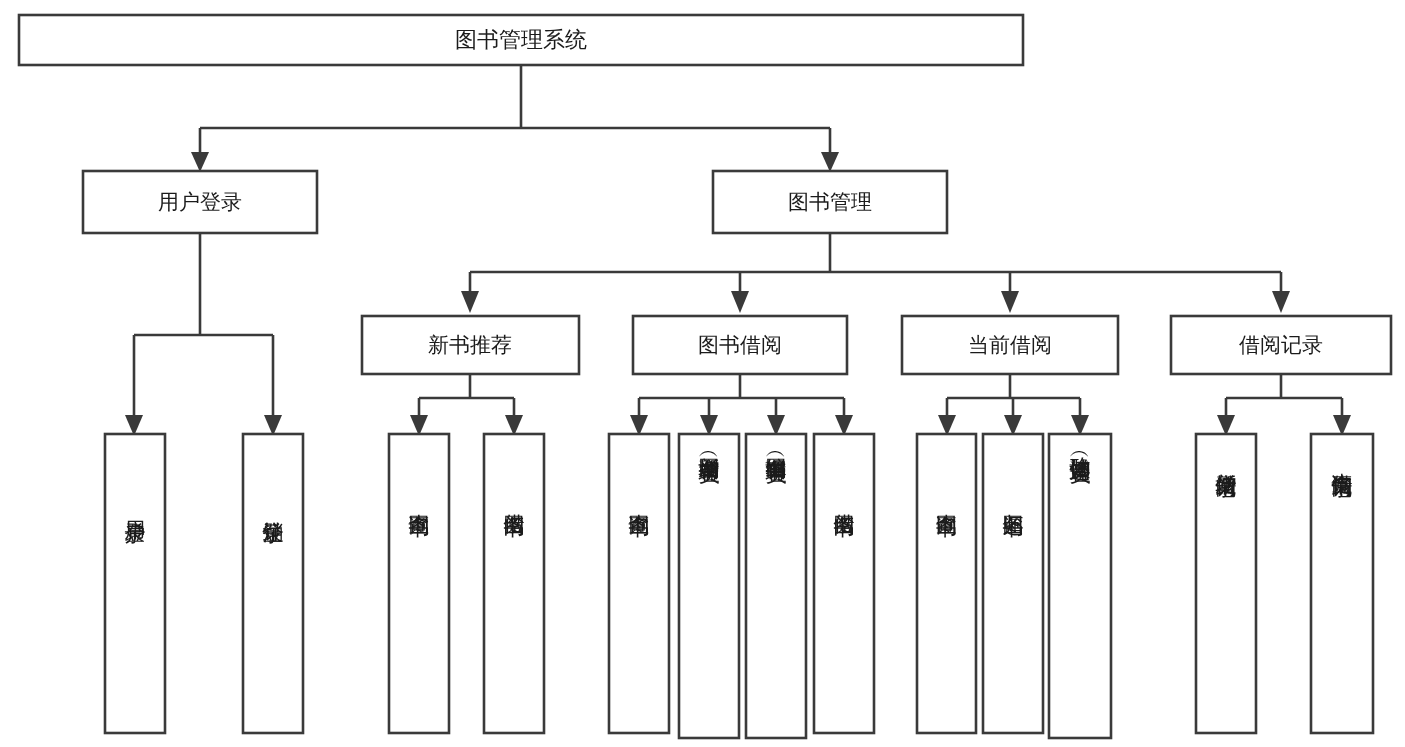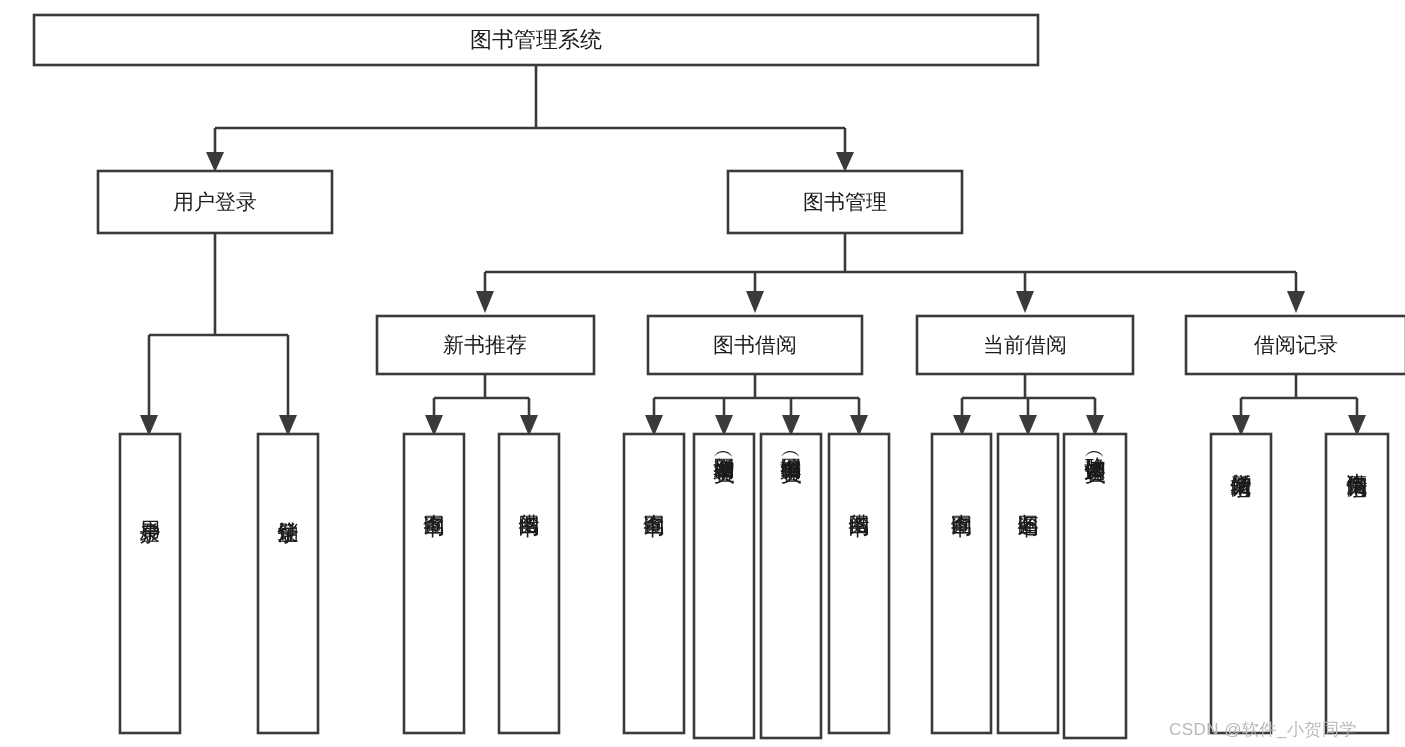--- a/index.html
+++ b/index.html
@@ -9,21 +9,21 @@
   }
   body {
     width: 1405px;
     height: 747px;
     font-family: "Liberation Sans", "DejaVu Sans", sans-serif;
     overflow: hidden;
     position: relative;
   }
   #diagram-root {
     position: absolute;
-    left: 16px;
+    left: 1px;
     top: 0;
     width: 1349px;
     height: 747px;
   }
   svg.diagram {
     display: block;
     width: 1405px;
     height: 747px;
   }
   .node-box {
@@ -262,15 +262,14 @@
   </div>
 
   <div class="leaf-label-wrap" style="left:1195px; top:434px; width:60px; height:299px;">
     <span class="leaf-label" style="margin-top:22px;">新增借阅记录</span>
   </div>
 
   <div class="leaf-label-wrap" style="left:1310px; top:434px; width:62px; height:299px;">
     <span class="leaf-label" style="margin-top:22px;">查询借阅记录</span>
   </div>
 
-  <div class="watermark">CSDN @软件_小贺同学</div>
 
 </div>
 
 </body></html>

